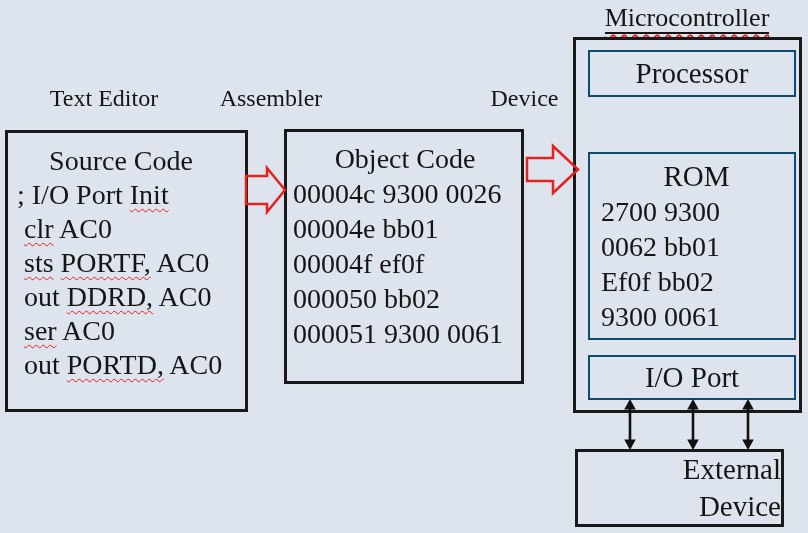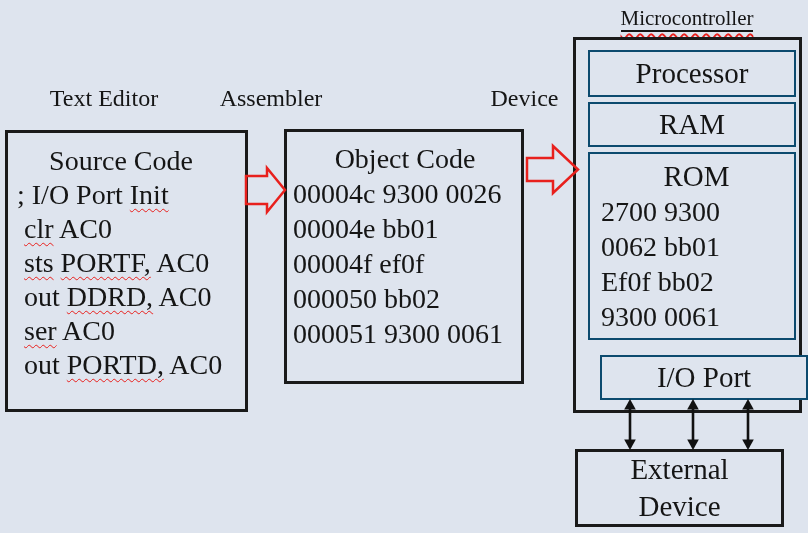--- a/index.html
+++ b/index.html
@@ -20,21 +20,21 @@
   .stage-label {
     position: absolute;
     font-size: 24px;
     line-height: 30px;
     text-align: center;
     white-space: nowrap;
   }
   .micro-label {
     position: absolute;
     left: 573px; top: 2px; width: 228px;
-    font-size: 21px; line-height: 32px;
+    font-size: 26px; line-height: 32px;
     text-align: center; white-space: nowrap;
   }
   .micro-label .wavy-wrap {
     text-decoration-line: underline;
     text-decoration-style: wavy;
     text-decoration-color: #e8201d;
     text-decoration-thickness: 1.5px;
     text-underline-offset: 8px;
   }
   .micro-label .black-underline {
@@ -136,39 +136,36 @@
         <div class="code-line">000051 9300 0061</div>
       </div>
   </div>
 
   <div class="black-box" style="left:573px; top:37px; width:229px; height:376px;"></div>
 
   <div class="blue-box" style="left:588px; top:50px; width:208px; height:47px;">
     <span>Processor</span>
   </div>
 
-  <div class="blue-box" style="left:588px; top:102px; width:208px; height:45px;">
-    <span>RAM</span>
-  </div>
 
   <div id="rom-box" class="blue-box" style="left:588px; top:152px; width:208px; height:188px;">
     <span class="box-title">ROM</span>
     <div class="code-lines">
         <div class="code-line">2700 9300</div>
         <div class="code-line">0062 bb01</div>
         <div class="code-line">Ef0f bb02</div>
         <div class="code-line">9300 0061</div>
       </div>
   </div>
 
-  <div class="blue-box" style="left:588px; top:355px; width:208px; height:45px;margin-left:12px;">
+  <div class="blue-box" style="left:588px; top:355px; width:208px; height:45px;">
     <span>I/O Port</span>
   </div>
 
-  <div id="external-box" class="black-box" style="left:575px; top:449px; width:209px; height:78px;">
+  <div id="external-box" class="black-box" style="left:575px; top:449px; width:209px; height:78px;align-items:flex-end;">
     <span>External</span>
     <span>Device</span>
   </div>
 
   <svg style="left:246px; top:168px;" width="39" height="44" viewBox="0 0 39 44">
     <polygon points="0,8 21,8 21,0 39,22 21,44 21,36 0,36" fill="none" stroke="#e8201d" stroke-width="2.5" stroke-linejoin="miter"></polygon>
   </svg>
 
   <svg style="left:527px; top:146px;" width="51" height="47" viewBox="0 0 51 47">
     <polygon points="0,12 26,12 26,0 51,23.5 26,47 26,35 0,35" fill="none" stroke="#e8201d" stroke-width="2.5" stroke-linejoin="miter"></polygon>

